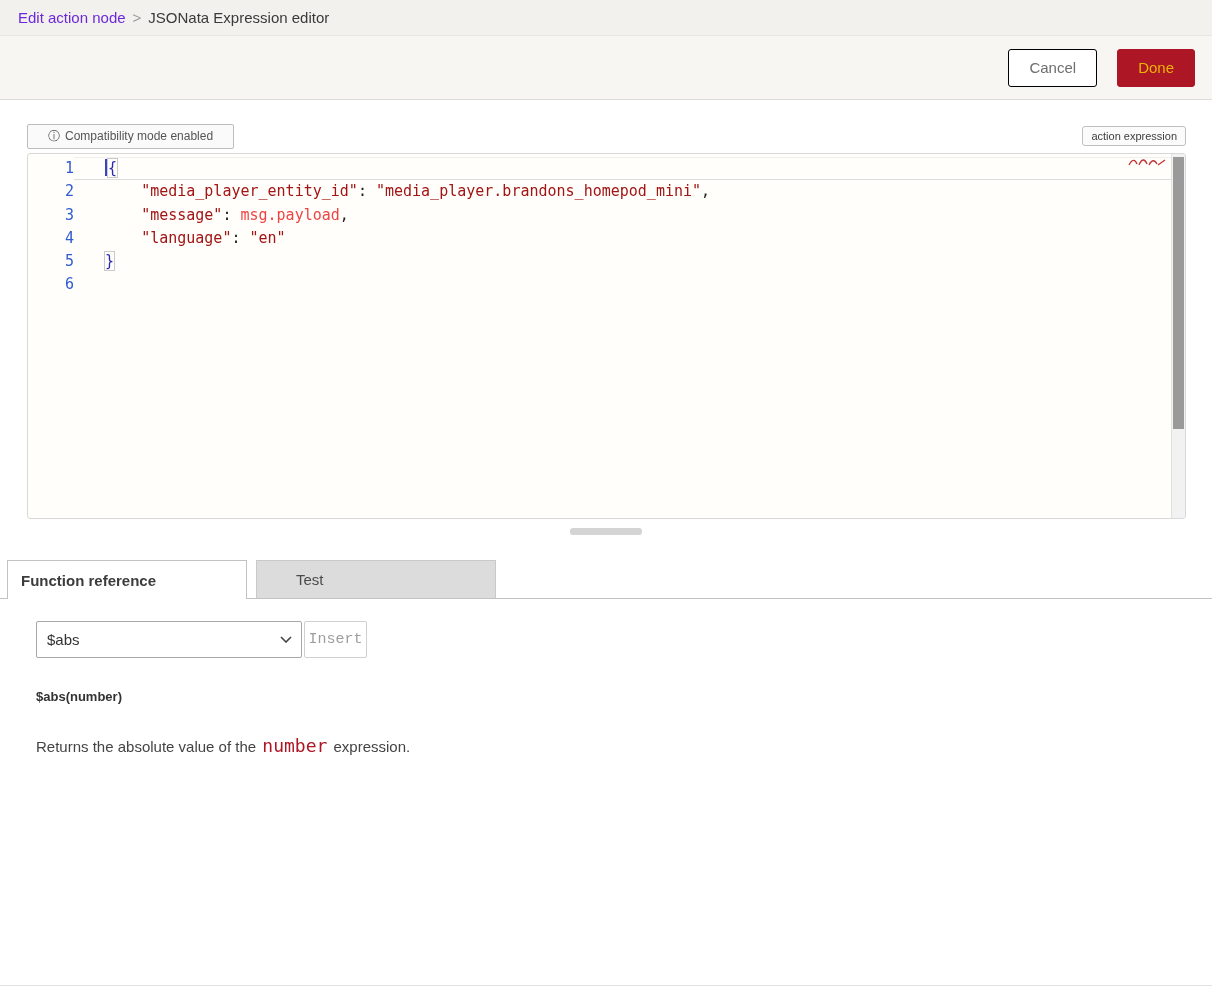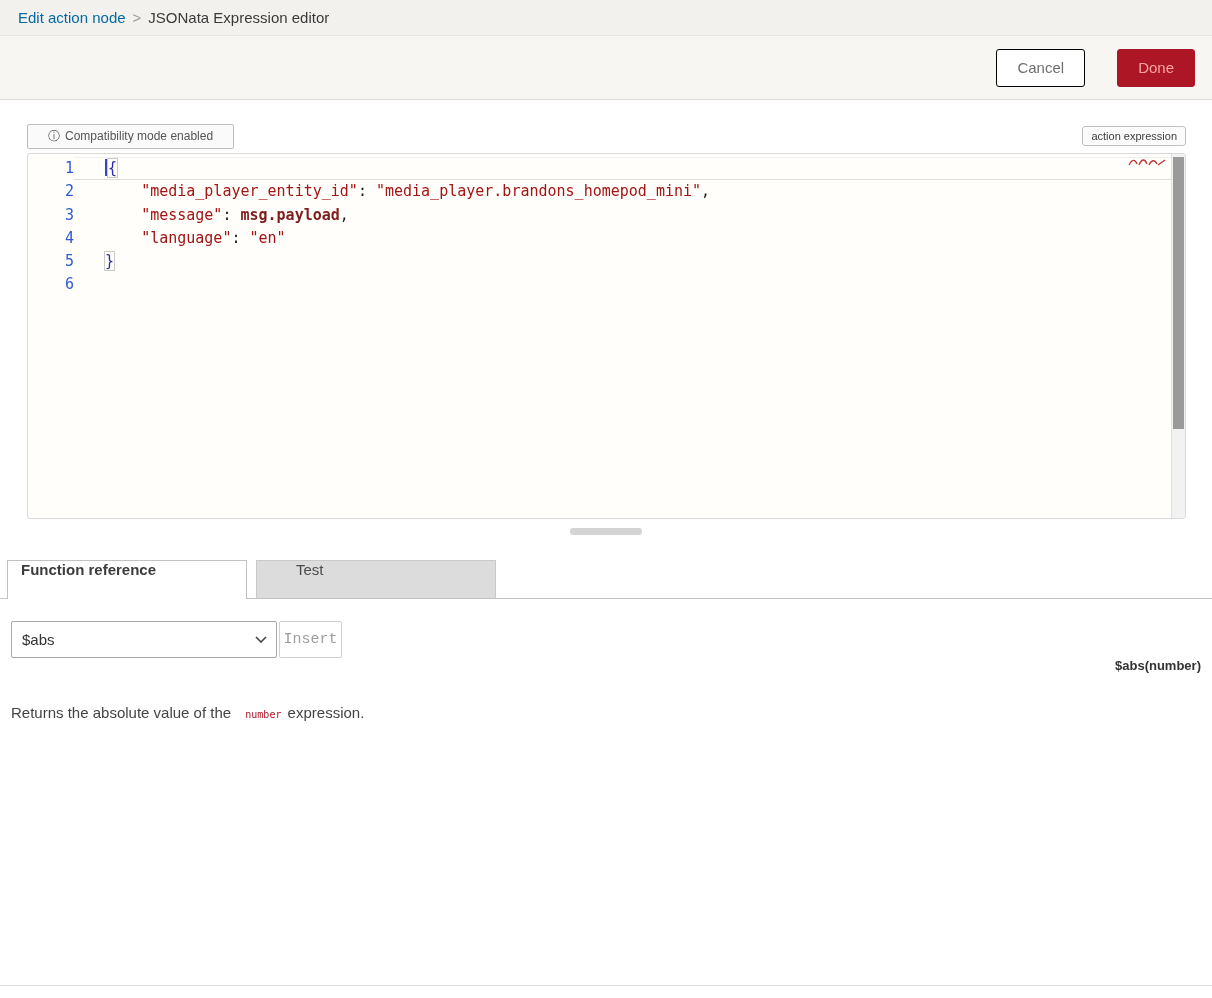--- a/index.html
+++ b/index.html
@@ -3,32 +3,32 @@
 <meta charset="utf-8">
 <style>
   * { margin:0; padding:0; box-sizing:border-box; }
   html,body { width:1212px; height:998px; overflow:hidden; background:#fff;
     font-family:"Liberation Sans", sans-serif; }
   body { display:flex; flex-direction:column; }
 
   
   .breadcrumb-bar { height:36px; flex:none; background:#f2f1ee; border-bottom:1px solid #e7e6e3;
     display:flex; align-items:center; padding:0 18px; font-size:15px; }
-  .crumb-parent { color:#0369a1; cursor:pointer; }
+  .crumb-parent { color:#6d28d9; cursor:pointer; }
   .crumb-sep { color:#9a9a9a; margin:0 7px; }
   .crumb-title { color:#3a3a3a; font-weight:normal; }
 
   
   .action-bar { height:64px; flex:none; background:#f7f6f3; border-bottom:1px solid #dcdbd8;
     display:flex; align-items:center; justify-content:flex-end; padding-right:17px; }
   .btn { font-size:15px; border-radius:3px; cursor:pointer; padding:9px 20px; line-height:1.2;
     font-family:"Liberation Sans", sans-serif; }
   .btn-cancel { background:#fff; border:1px solid #000000; color:#6e6e6e; }
   .btn-done { background:var(--done-bg,#ad1625); border:1px solid var(--done-bg,#ad1625);
-    color:#fca5a5; margin-left:32px; }
+    color:#eab308; margin-left:20px; }
 
   
   .content { flex:1; display:flex; flex-direction:column; background:#fff; min-height:0; }
 
   .editor-toolbar { margin:24px 26px 5px 27px; height:24px; display:flex;
     align-items:center; justify-content:space-between; }
   .compat-badge { display:flex; align-items:center; gap:5px; background:#fafafa;
     border:1px solid #bdbdbd; border-radius:2px; padding:3px 20px; font-size:12px;
     color:#555; cursor:pointer; font-family:"Liberation Sans", sans-serif; }
   .info-icon::before { content:"\24D8"; font-size:12px; color:#555; }
@@ -41,59 +41,59 @@
     border:1px solid #d9d9d9; border-radius:3px; background:#fffefa; overflow:hidden; }
   .code-lines { position:absolute; top:3px; left:0; right:14px; bottom:0;
     font-family:"DejaVu Sans Mono", monospace; font-size:15px; overflow:hidden; }
   .code-line { display:flex; height:23.3px; line-height:23.3px; cursor:text; }
   .ln { flex:none; width:46px; text-align:right; color:var(--ln-color,#2f5bd0);
     user-select:none; }
   .code { flex:1; padding-left:31px; white-space:pre; color:#1c1c1c; }
   .code-line.active .code { box-shadow: inset 0 -1px 0 #dcdcdc, inset 0 1px 0 #efefef; }
   .tok-string { color:var(--tok-string,#a31515); }
   .tok-plain { color:#1c1c1c; }
-  .tok-ident { color:#7f1d1d; font-weight:bold;margin-top:12px; }
+  .tok-ident { color:#ef4444; font-weight:normal;margin-top:12px; }
   .tok-brace { color:#2a2ab0; }
   .boxed { box-shadow:0 0 0 1px #c9c9c9; }
   .cursor { display:inline-block; width:2px; height:17px; background:#3745c5;
     vertical-align:-3px; margin-right:1px; }
   .annotation { position:absolute; top:2px; right:18px; }
   .vscroll { position:absolute; top:0; right:0; bottom:0; width:14px;
     background:#f2f2f2; border-left:1px solid #e0e0e0; cursor:pointer; }
   .vthumb { position:absolute; top:3px; right:1px; width:11px; height:272px;
     background:#9a9a9a; cursor:grab; }
 
   
   .splitter { height:24px; flex:none; position:relative; cursor:row-resize; }
   .grip { position:absolute; left:50%; top:9px; transform:translateX(-50%);
     width:72px; height:7px; background:#d4d4d4; border-radius:3px; }
 
   
   .tabs { flex:none; display:flex; align-items:flex-start; padding-left:7px;
     border-bottom:1px solid #c2c2c2; margin-top:17px; height:39px; }
-  .tab { width:240px; height:38px; display:flex; align-items:flex-start; padding-left:13px;
+  .tab { width:240px; height:38px; display:flex; align-items:center; padding-left:13px;
     font-size:15px; cursor:pointer; }
   .tab:not(.active) { background:#dcdcdc; border:1px solid #c9c9c9; border-bottom:none;
     margin-left:9px; color:#4b4b4b;padding-left:39px; }
   .tab.active { background:#fff; border:1px solid #c2c2c2; border-bottom:none;
     height:39px; font-weight:bold; color:#3c3c3c; }
 
   
-  .panel { flex:1; padding:22px 11px; min-height:0; }
+  .panel { flex:1; padding:22px 36px; min-height:0; }
   .func-row { display:flex; align-items:center; }
   .func-select { width:266px; height:37px; border:1px solid #a8a8a8; border-radius:2px;
     background:#fff; display:flex; align-items:center; justify-content:space-between;
     padding:0 9px 0 10px; font-size:15px; color:#333; cursor:pointer; }
   .insert-btn { margin-left:2px; width:63px; height:37px; border:1px solid #d0d0d0;
     border-radius:2px; background:#fff; color:#9d9d9d; font-size:15px; cursor:pointer;
     font-family:Liberation Mono, monospace; }
-  .sig { font-size:13px; font-weight:bold; color:#333;text-align:right; }
+  .sig { margin-top:31px; font-size:13px; font-weight:bold; color:#333; }
   .desc { margin-top:31px; font-size:15px; color:#444; }
-  .desc code { font-family:"DejaVu Sans Mono", monospace; font-size:10px;
-    color:var(--code-red,#ad1625); padding:0 2px;margin-left:8px; }
+  .desc code { font-family:"DejaVu Sans Mono", monospace; font-size:18px;
+    color:var(--code-red,#ad1625); padding:0 2px; }
 
   .bottom-line { flex:none; height:13px; border-top:1px solid #e2e2e2; background:#fff; }
 </style>
 </head>
 <body>
 
 <div class="breadcrumb-bar">
   <span class="crumb-parent">Edit action node</span>
   <span class="crumb-sep">&gt;</span>
   <span class="crumb-title">JSONata Expression editor</span>

